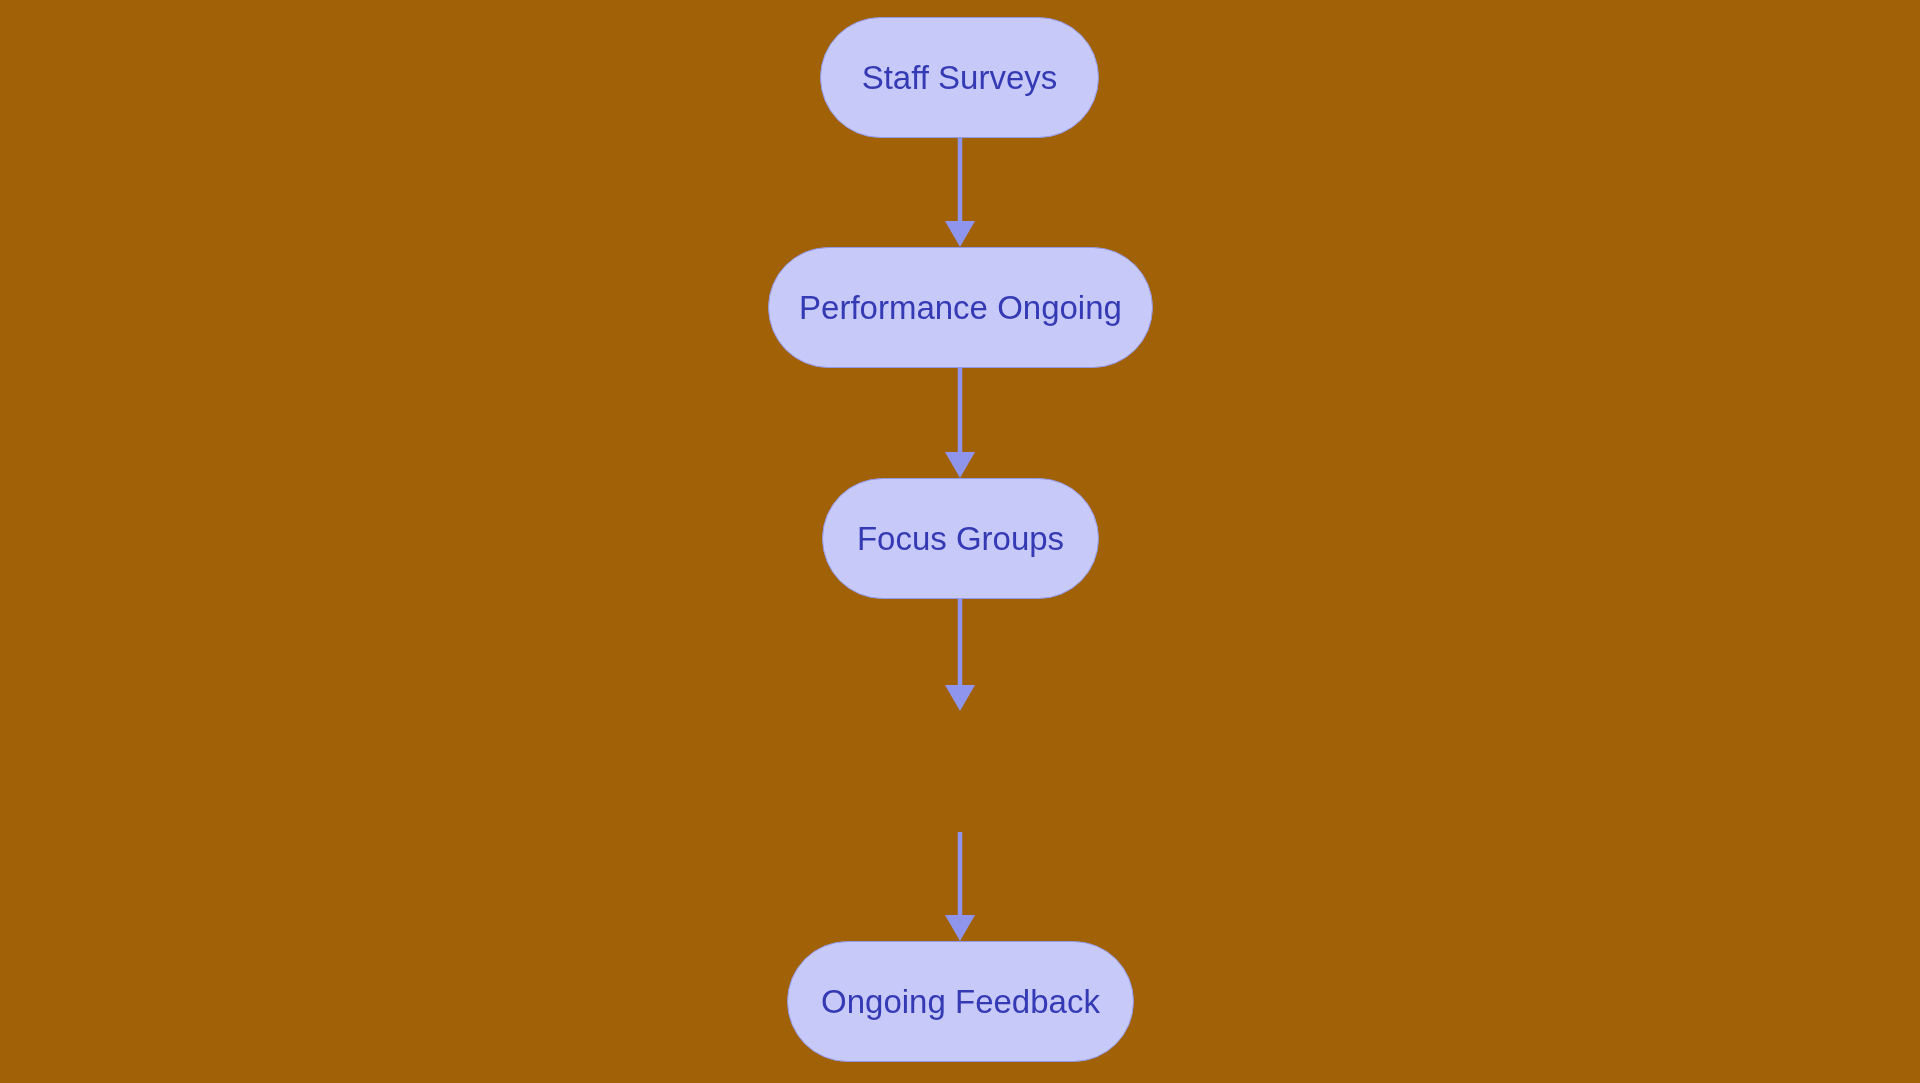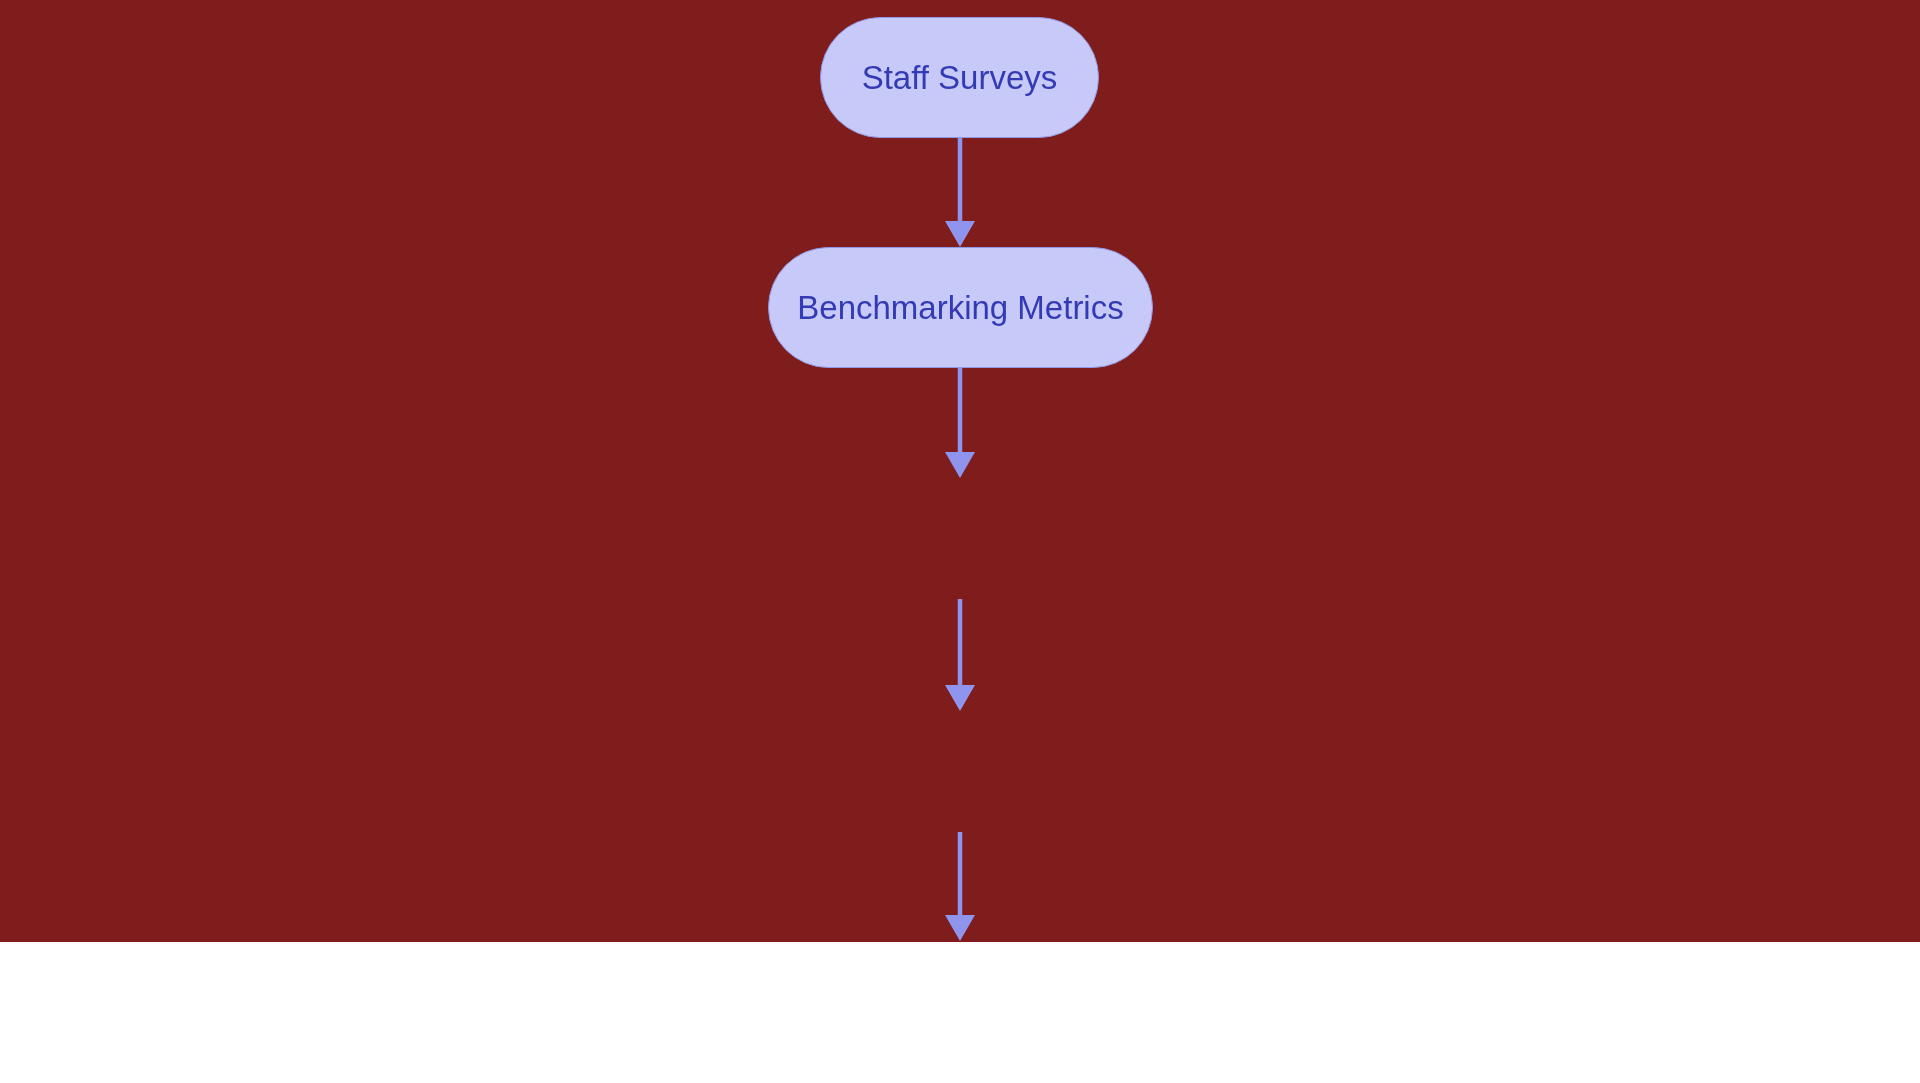--- a/index.html
+++ b/index.html
@@ -6,22 +6,22 @@
     margin: 0;
     padding: 0;
     background: #ffffff;
     width: 1920px;
     height: 1083px;
     overflow: hidden;
   }
   .canvas {
     position: relative;
     width: 1920px;
-    height: 942px;
-    background: #7f1d1d;
+    height: 1083px;
+    background: #a16207;
     font-family: "Liberation Sans", sans-serif;
     text-align: right;
   }
   .node {
     position: absolute;
     box-sizing: border-box;
     height: 121px;
     border-radius: 60.5px;
     background: #c7c9f8;
     border: 1.5px solid #9298e8;
@@ -58,34 +58,40 @@
   <div class="node n1">
     <span>Staff Surveys</span>
   </div>
 
   <svg class="arrow a1" viewBox="0 0 36 109" xmlns="http://www.w3.org/2000/svg">
     <line x1="18" y1="0" x2="18" y2="85" stroke="#8f94ec" stroke-width="4.5"></line>
     <polygon points="3,83 33,83 18,109" fill="#8f94ec"></polygon>
   </svg>
 
   <div class="node n2">
-    <span>Benchmarking Metrics</span>
+    <span>Performance Ongoing</span>
   </div>
 
   <svg class="arrow a2" viewBox="0 0 36 110" xmlns="http://www.w3.org/2000/svg">
     <line x1="18" y1="0" x2="18" y2="86" stroke="#8f94ec" stroke-width="4.5"></line>
     <polygon points="3,84 33,84 18,110" fill="#8f94ec"></polygon>
   </svg>
 
+  <div class="node n3">
+    <span>Focus Groups</span>
+  </div>
 
   <svg class="arrow a3" viewBox="0 0 36 112" xmlns="http://www.w3.org/2000/svg">
     <line x1="18" y1="0" x2="18" y2="88" stroke="#8f94ec" stroke-width="4.5"></line>
     <polygon points="3,86 33,86 18,112" fill="#8f94ec"></polygon>
   </svg>
 
 
   <svg class="arrow a4" viewBox="0 0 36 109" xmlns="http://www.w3.org/2000/svg">
     <line x1="18" y1="0" x2="18" y2="85" stroke="#8f94ec" stroke-width="4.5"></line>
     <polygon points="3,83 33,83 18,109" fill="#8f94ec"></polygon>
   </svg>
 
+  <div class="node n5">
+    <span>Ongoing Feedback</span>
+  </div>
 
 </div>
 
 </body></html>

